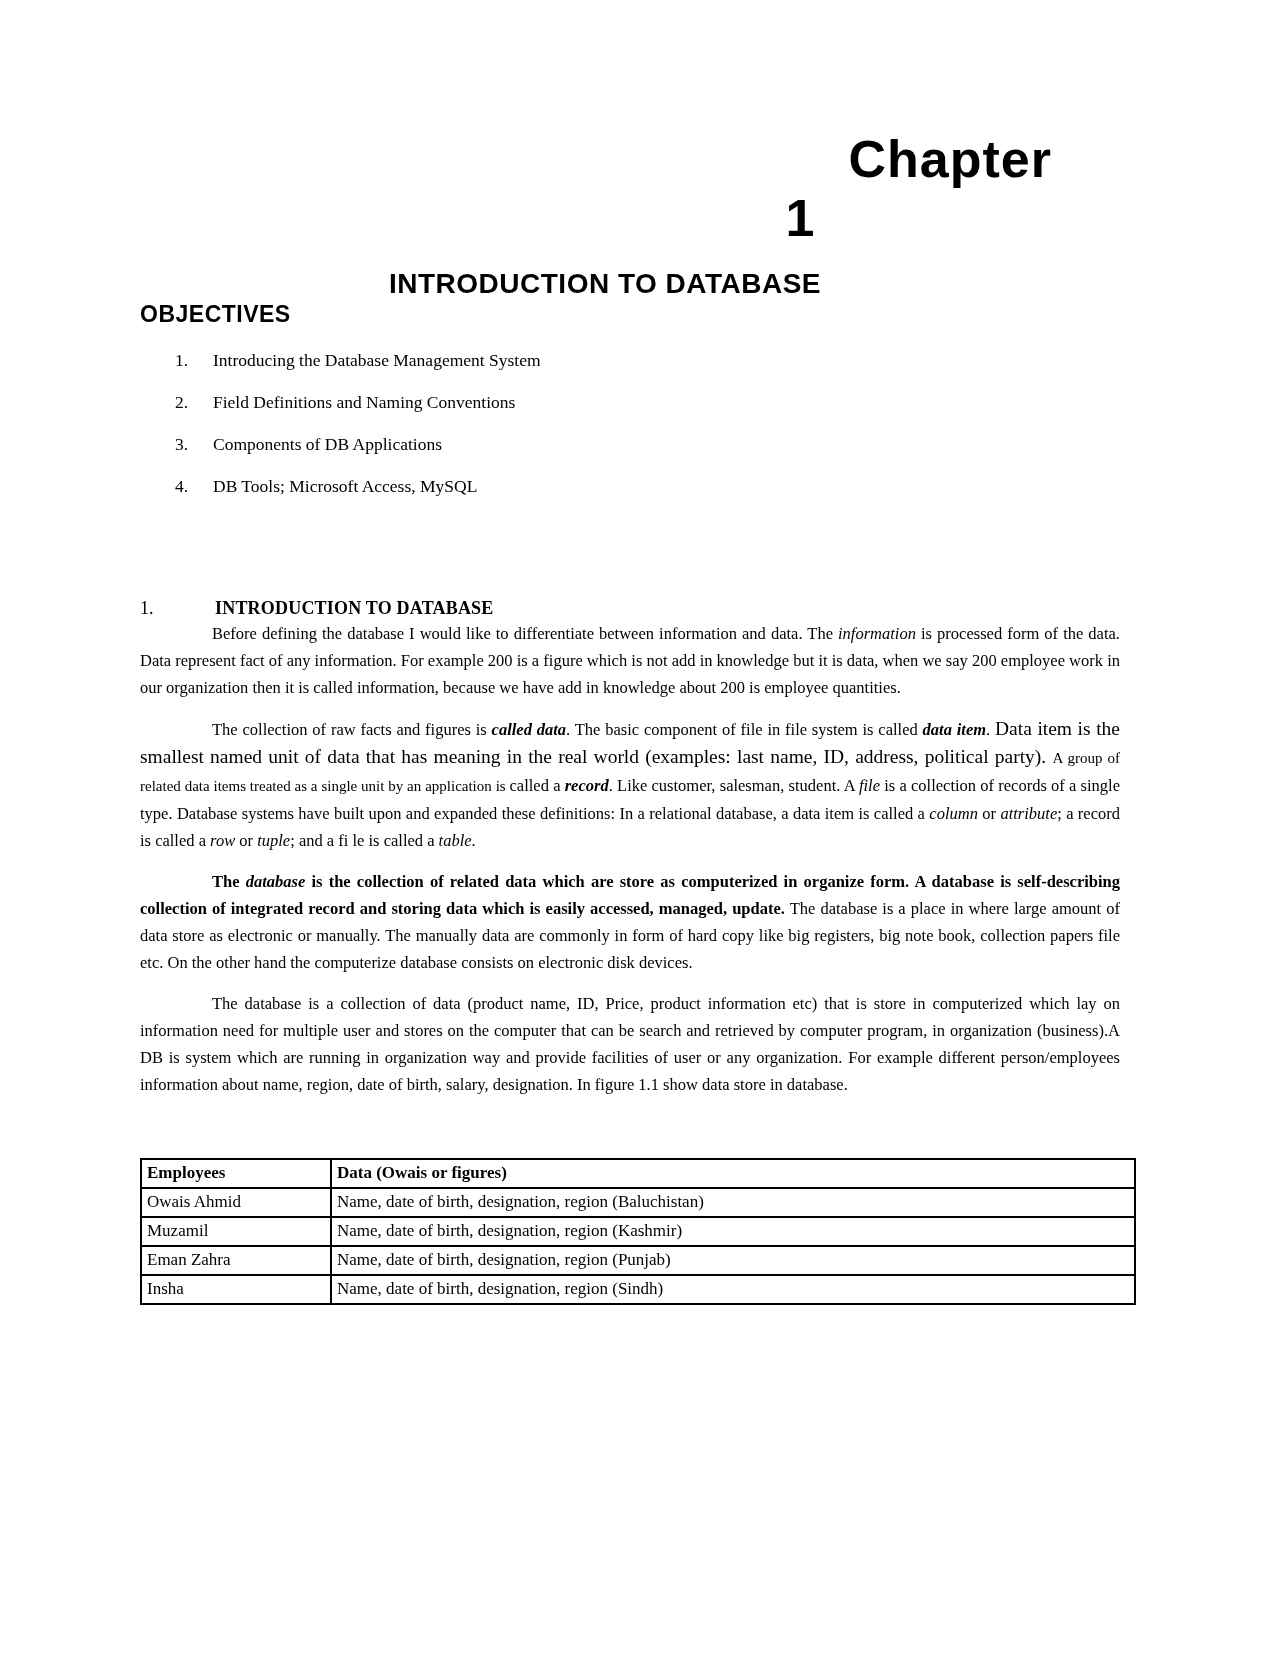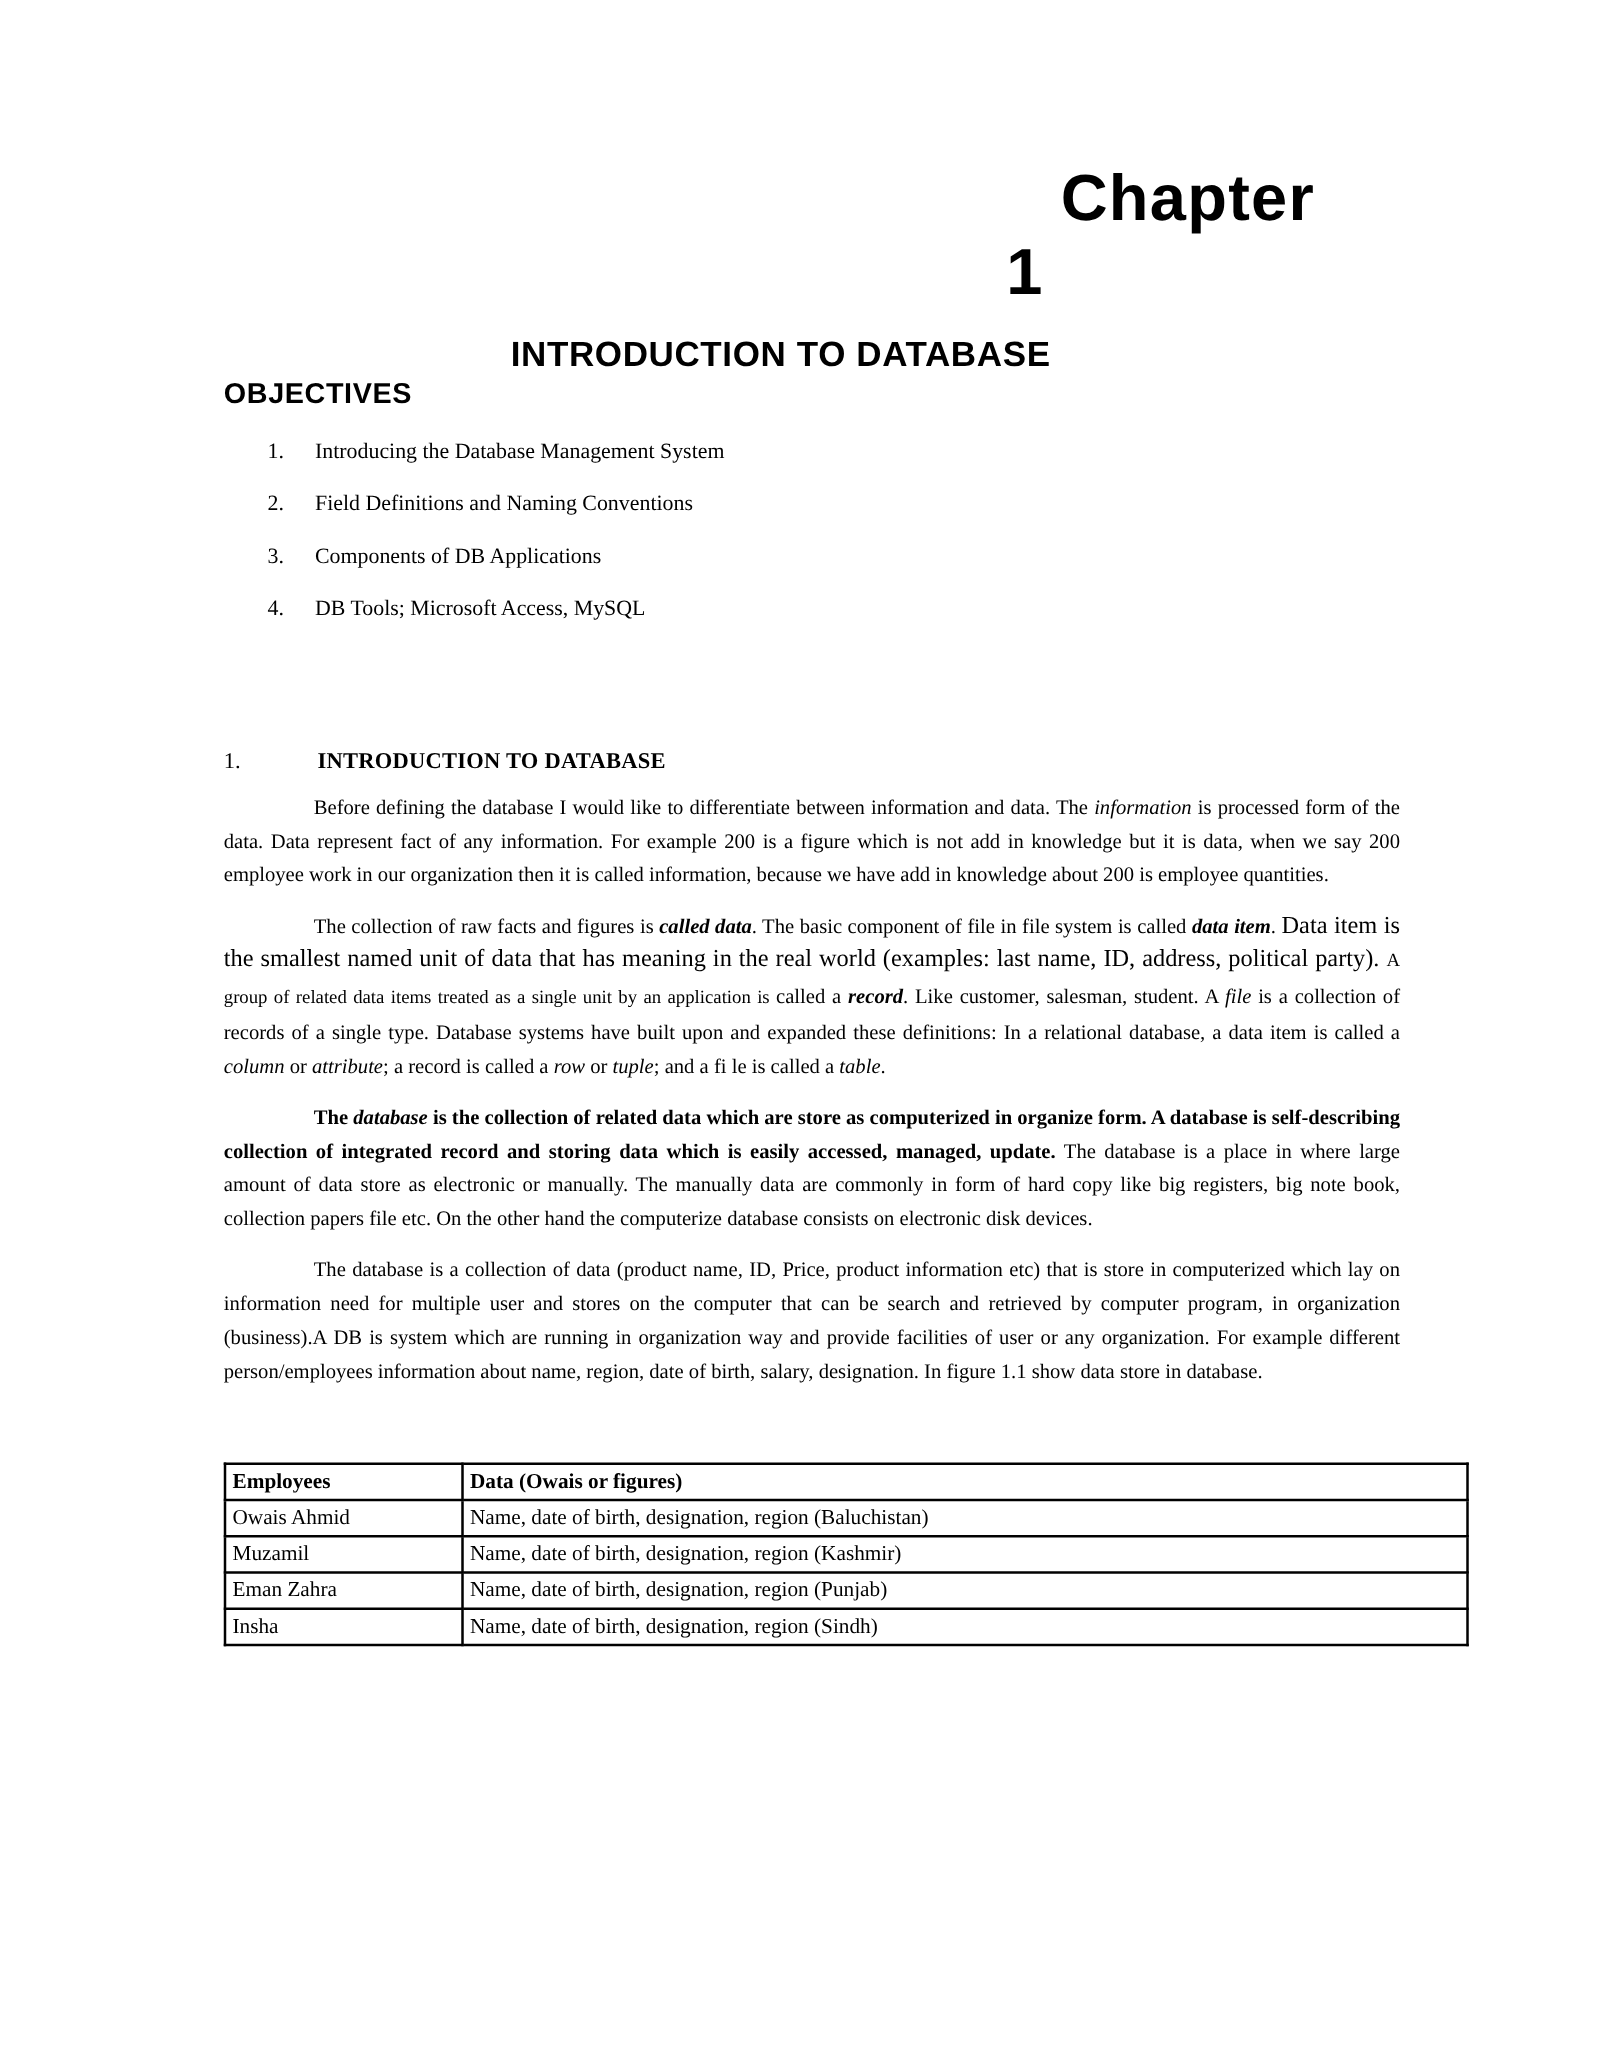--- a/index.html
+++ b/index.html
@@ -4,21 +4,20 @@
 <style>
   * { margin:0; padding:0; box-sizing:border-box; }
   html,body { background:#ffffff; }
   .page {
     position:relative;
     width:1280px; height:1656px;
     background:#ffffff;
     color:#000000;
     font-family:"Liberation Serif","DejaVu Serif",serif;
     overflow:hidden;
-    padding-left:39px;
   }
   .content { padding:0 160px 0 140px; }
 
   
   .chapter-line1 {
     margin-top:130px;
     font-family:"Liberation Sans","DejaVu Sans",sans-serif;
     font-weight:bold; font-size:52px; line-height:1.15;
     text-align:right; padding-right:68px;
     letter-spacing:1px;
@@ -54,21 +53,21 @@
   .section-heading-row {
     margin-top:100px;
     font-weight:bold; font-size:18px; line-height:1.25;
     display:flex;
   }
   .section-num { display:inline-block; width:75px; font-weight:normal; flex:0 0 auto; }
   .section-title { letter-spacing:0.2px; }
 
   
   .para {
-    margin-top:12px; margin-bottom:14px;
+    margin-top:0; margin-bottom:14px;
     font-size:16.5px; line-height:27px;
     text-align:justify;
     text-indent:72px;
   }
   .para.first { }
   .run-b { font-weight:bold; }
   .run-i { font-style:italic; }
   .run-lg { font-size:19.5px; }
   .run-sm { font-size:15px; }
 

